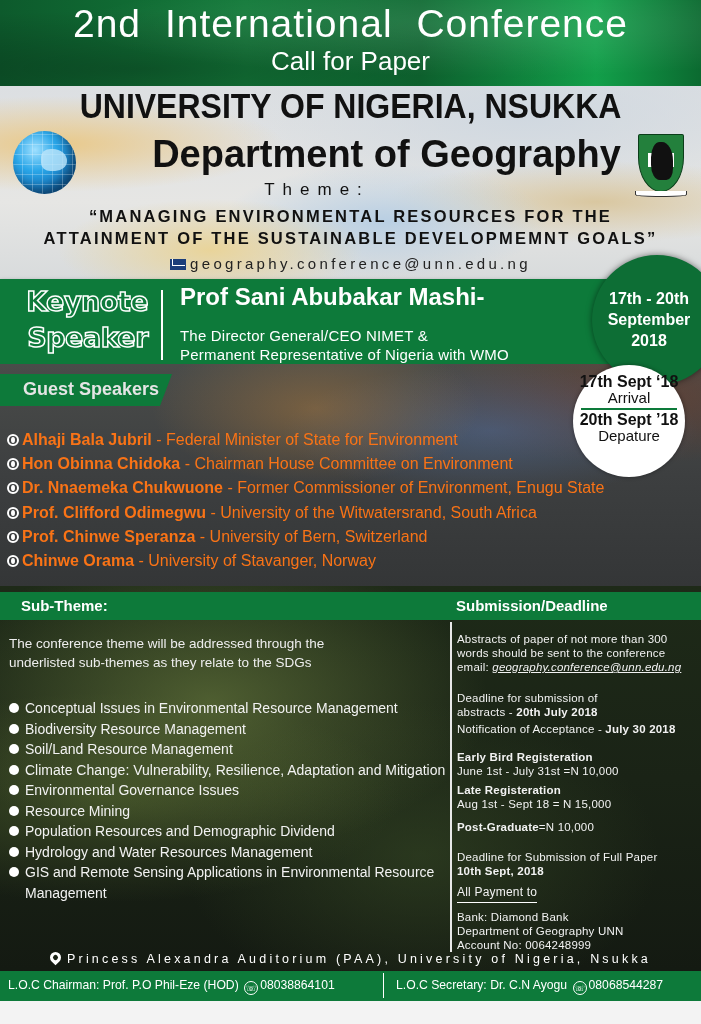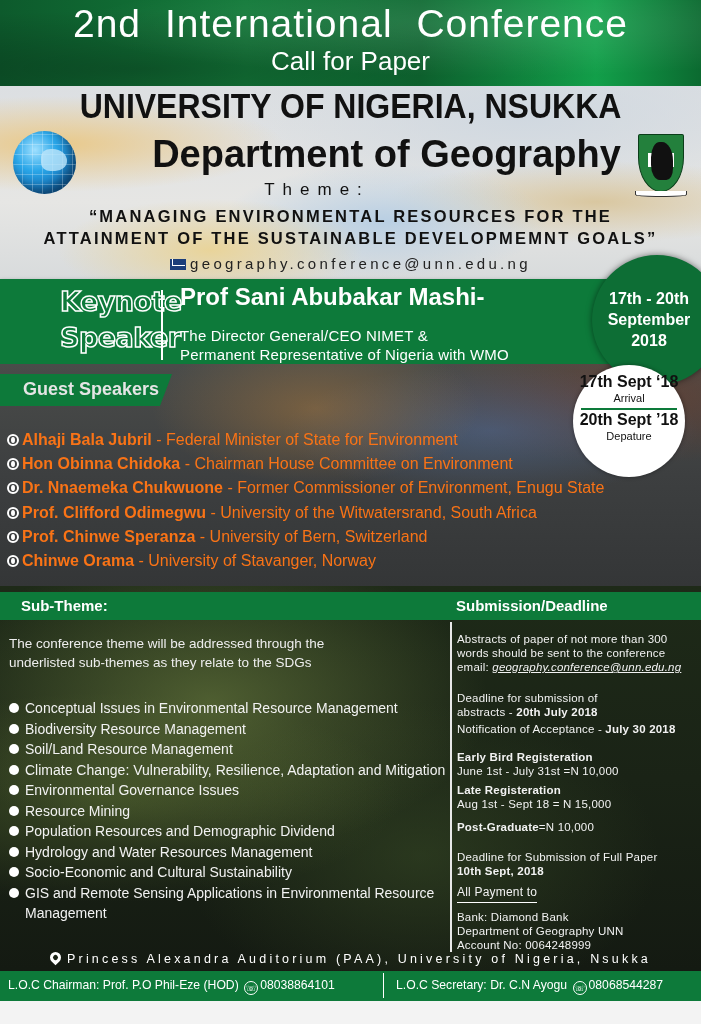--- a/index.html
+++ b/index.html
@@ -89,23 +89,22 @@
 
   
   .keynote-band {
     position: absolute; left: 0; top: 279px; width: 640px; height: 85px;
     background: #0d7a3a;
     box-shadow: 0 2px 4px rgba(0,0,0,0.5);
   }
   .keynote-label {
     position: absolute; left: 20px; top: 284px; width: 128px;
     font-size: 27px; font-weight: bold; line-height: 36px; color: #0d7a3a;
-    -webkit-text-stroke: 1.5px #fff; text-align: left; font-family: "DejaVu Sans", sans-serif;
+    -webkit-text-stroke: 1.5px #fff; text-align: right; font-family: "DejaVu Sans", sans-serif;
     letter-spacing: -0.5px;
-    margin-left: 40px;
   }
   .keynote-divider { position: absolute; left: 161px; top: 290px; width: 2px; height: 70px; background: #fff; }
   .keynote-name {
     position: absolute; left: 180px; top: 283px; font-size: 24px; font-weight: bold; color: #fff;
   }
   .keynote-role {
     position: absolute; left: 180px; top: 326px; font-size: 15px; color: #fff; line-height: 19px; letter-spacing: 0.2px;
   }
 
   .date-circle {
@@ -129,21 +128,21 @@
     background: #0d7a3a; clip-path: polygon(0 0, 100% 0, 93% 100%, 0 100%);
   }
   .guest-header span { position: absolute; left: 23px; top: 5px; font-size: 18px; font-weight: bold; color: #e5e5e5; }
 
   .arrival-circle {
     position: absolute; left: 573px; top: 365px; width: 112px; height: 112px; border-radius: 50%;
     background: #fff; color: #111; text-align: center; padding-top: 8px;
     box-shadow: 0 0 4px rgba(0,0,0,0.4);
   }
   .arrival-circle .d { font-size: 16px; font-weight: bold; line-height: 17px; }
-  .arrival-circle .l { font-size: 11px; line-height: 16px; }
+  .arrival-circle .l { font-size: 15px; line-height: 16px; }
   .arrival-circle .sep { width: 96px; height: 2px; background: #0d7a3a; margin: 2px auto 1px; }
 
   .guest-list { position: absolute; left: 7px; top: 428px; list-style: none; }
   .guest-list li { font-size: 16px; line-height: 24.2px; color: #f97316; white-space: nowrap; }
   .guest-list .globe-bullet { display: inline-block; width: 12px; height: 12px; border-radius: 50%; border: 2px solid #fff; margin-right: 3px; position: relative; top: 1px; }
   .guest-list .globe-bullet::after { content: ""; position: absolute; left: 2px; top: 1px; width: 4px; height: 6px; background: #fff; border-radius: 50%; }
   .guest-list .name { font-weight: bold; }
 
   
   .forest-bg {
@@ -262,21 +261,20 @@
 
 <ul class="subtheme-list">
   <li>Conceptual Issues in Environmental Resource Management</li>
   <li>Biodiversity Resource Management</li>
   <li>Soil/Land Resource Management</li>
   <li>Climate Change: Vulnerability, Resilience, Adaptation and Mitigation</li>
   <li>Environmental Governance Issues</li>
   <li>Resource Mining</li>
   <li>Population Resources and Demographic Dividend</li>
   <li>Hydrology and Water Resources Management</li>
-  <li>Socio-Economic and Cultural Sustainability</li>
   <li>GIS and Remote Sensing Applications in Environmental Resource Management</li>
 </ul>
 
 <div class="sub-divider"></div>
 
 <div class="submission">
   <div class="blk" style="top:0;">
     <div>Abstracts of paper of not more than 300</div>
     <div>words should be sent to the conference</div>
     <div><span>email: </span><span class="email-link">geography.conference@unn.edu.ng</span></div>

